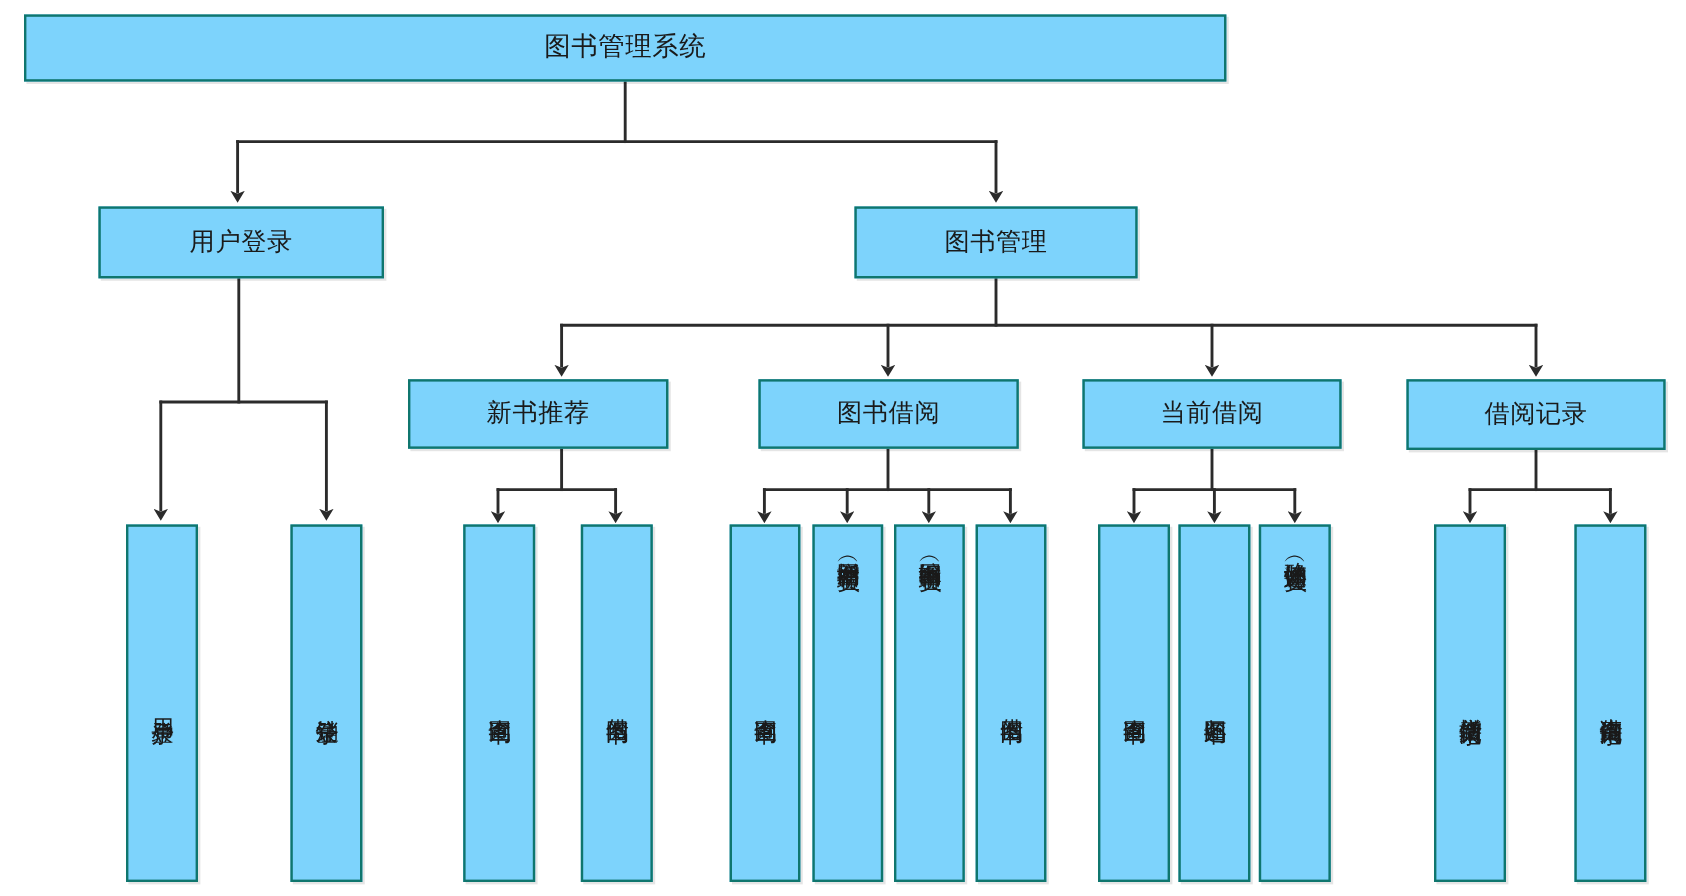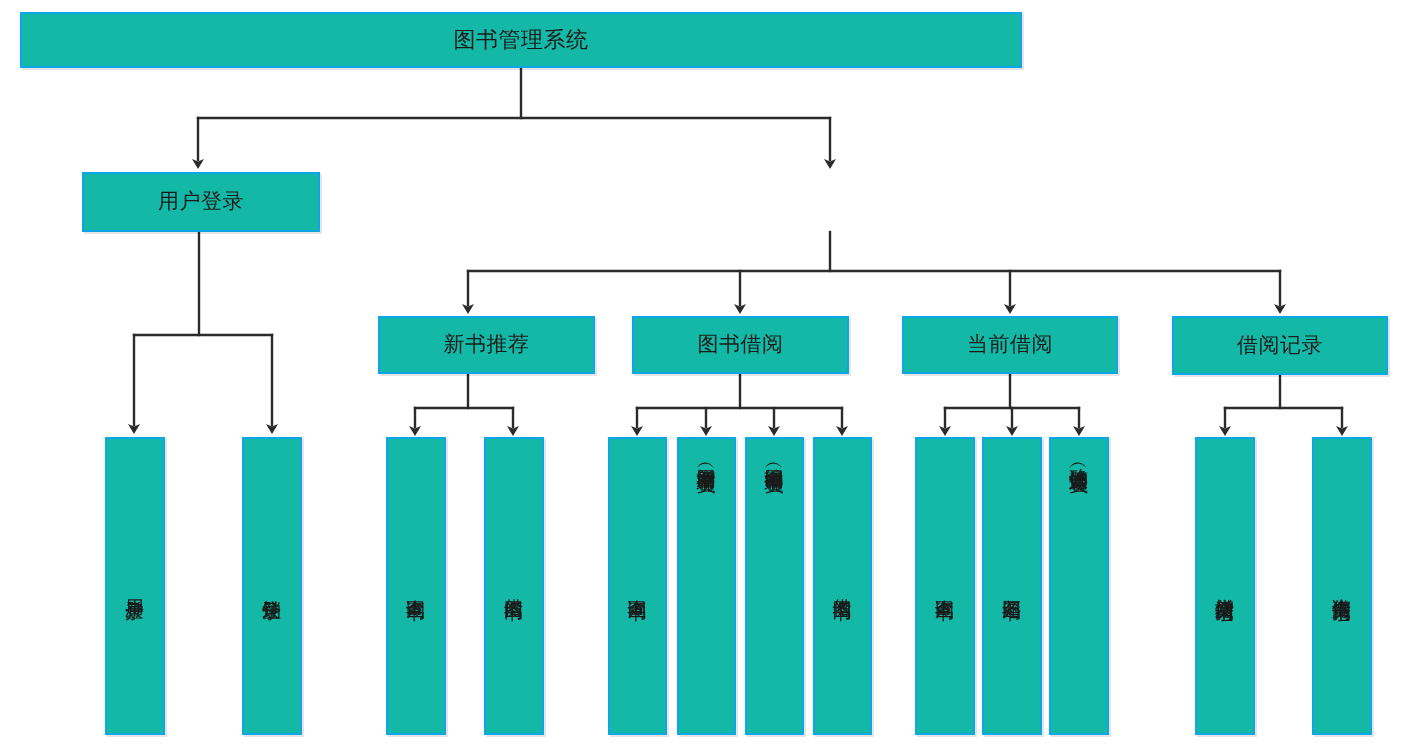--- a/index.html
+++ b/index.html
@@ -22,22 +22,22 @@
     position: absolute;
     left: 0;
     top: 0;
     width: 1405px;
     height: 747px;
     pointer-events: none;
   }
   .node {
     position: absolute;
     box-sizing: border-box;
-    background: #14b8a6;
-    border: 2px solid #0ea5e9;
+    background: #7dd3fc;
+    border: 2px solid #0f766e;
     box-shadow: 2px 2px 0 rgba(0,0,0,0.10);
     display: flex;
     align-items: center;
     justify-content: center;
     color: #1a1a1a;
     letter-spacing: 0.5px;
   }
   .node.horizontal {
     font-size: 21px;
     line-height: 1.2;
@@ -121,22 +121,23 @@
       <path d="M1280,375 L1280,408"></path>
       <path d="M1225,408 L1342,408"></path>
       <path d="M1225,408 L1225,427" marker-end="url(#arrow)"></path>
       <path d="M1342,408 L1342,427" marker-end="url(#arrow)"></path>
     </g>
   </svg>
 
   <div class="node horizontal root" style="left:20px; top:12px; width:1002px; height:56px;">图书管理系统</div>
 
   <div class="node horizontal" style="left:82px; top:172px; width:238px; height:60px;">用户登录</div>
+  <div class="node horizontal" style="left:712px; top:172px; width:236px; height:60px;">图书管理</div>
 
-  <div class="node horizontal" style="left:378px; top:316px; width:217px; height:58px;">新书推荐</div>
+  <div class="node horizontal" style="left:340px; top:316px; width:217px; height:58px;">新书推荐</div>
   <div class="node horizontal" style="left:632px; top:316px; width:217px; height:58px;">图书借阅</div>
   <div class="node horizontal" style="left:902px; top:316px; width:216px; height:58px;">当前借阅</div>
   <div class="node horizontal" style="left:1172px; top:316px; width:216px; height:59px;text-align:right;">借阅记录</div>
 
   <div class="node vertical mid-start" style="left:105px; top:437px; width:60px; height:298px;">用户登录</div>
   <div class="node vertical mid-start" style="left:242px; top:437px; width:60px; height:298px;">注销登录</div>
 
   <div class="node vertical mid-start" style="left:386px; top:437px; width:60px; height:298px;">查询图书</div>
   <div class="node vertical mid-start" style="left:484px; top:437px; width:60px; height:298px;">借阅图书</div>
 

